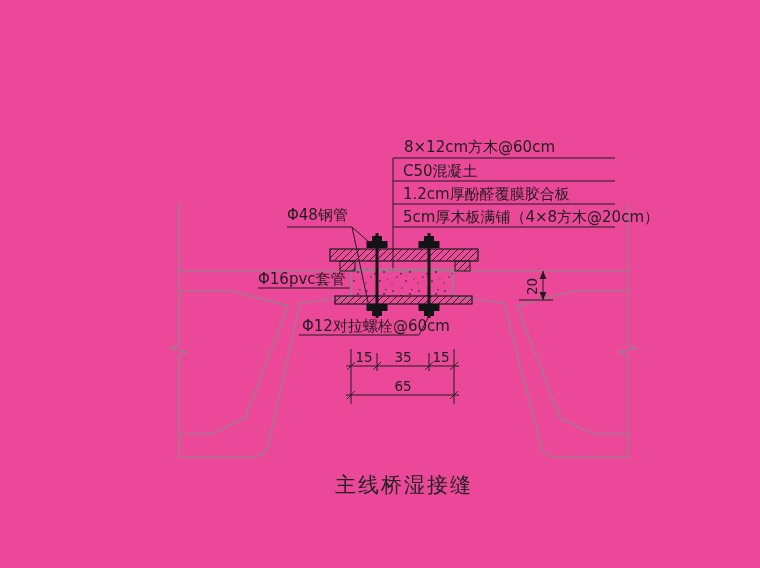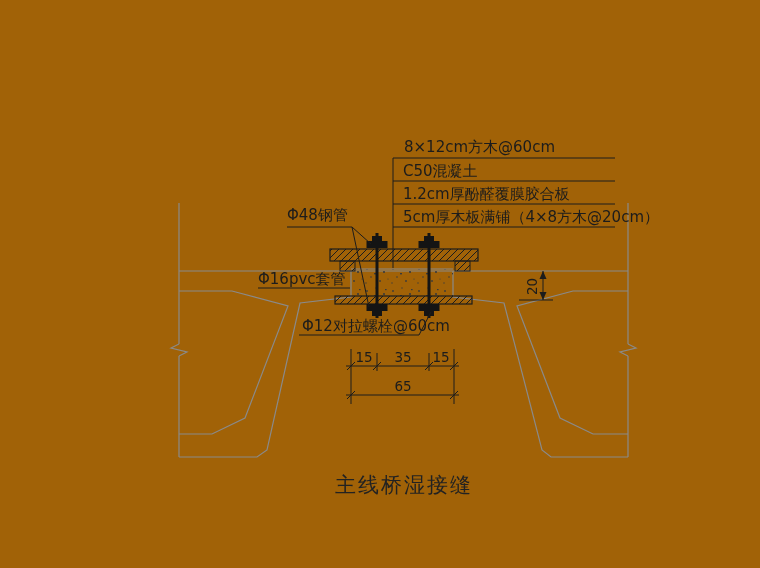--- a/index.html
+++ b/index.html
@@ -1,17 +1,17 @@
 <!DOCTYPE html>
 <html><head>
 <meta charset="utf-8">
 <style>
   html,body{margin:0;padding:0;background:#fff;}
   .stage{
-    position:relative;width:760px;height:568px;background:#a16207;
+    position:relative;width:760px;height:568px;background:#ec4899;
     font-family:"DejaVu Sans","Liberation Sans",sans-serif;
     overflow:hidden;
   }
   svg text{
     font-family:"DejaVu Sans","Liberation Sans",sans-serif;
     fill:#1c1c1c;
   }
   .callout{font-size:15px;}
   .dimtxt{font-size:13.5px;}
   .title-txt{font-size:21px;letter-spacing:2px;fill:#222;}

